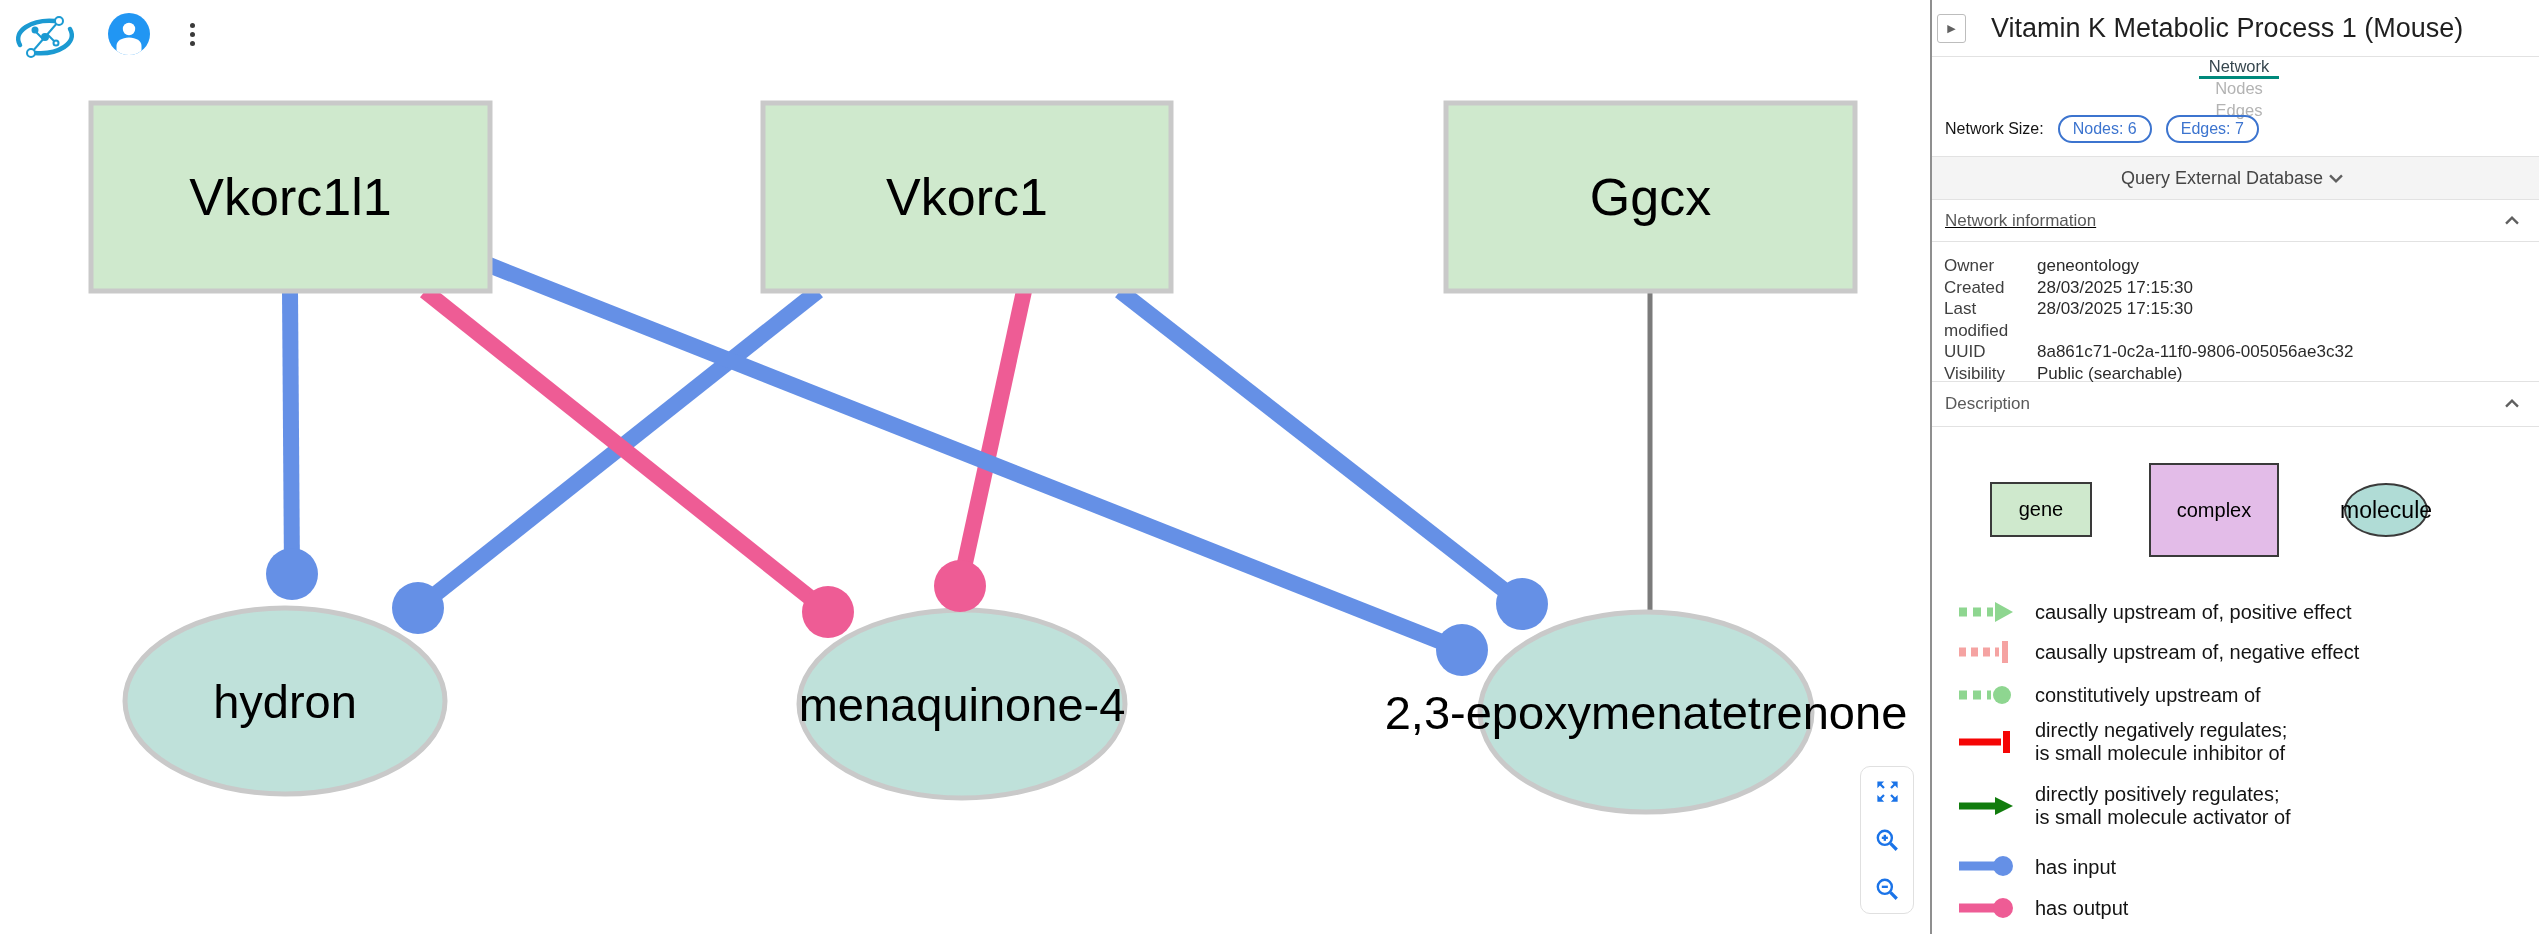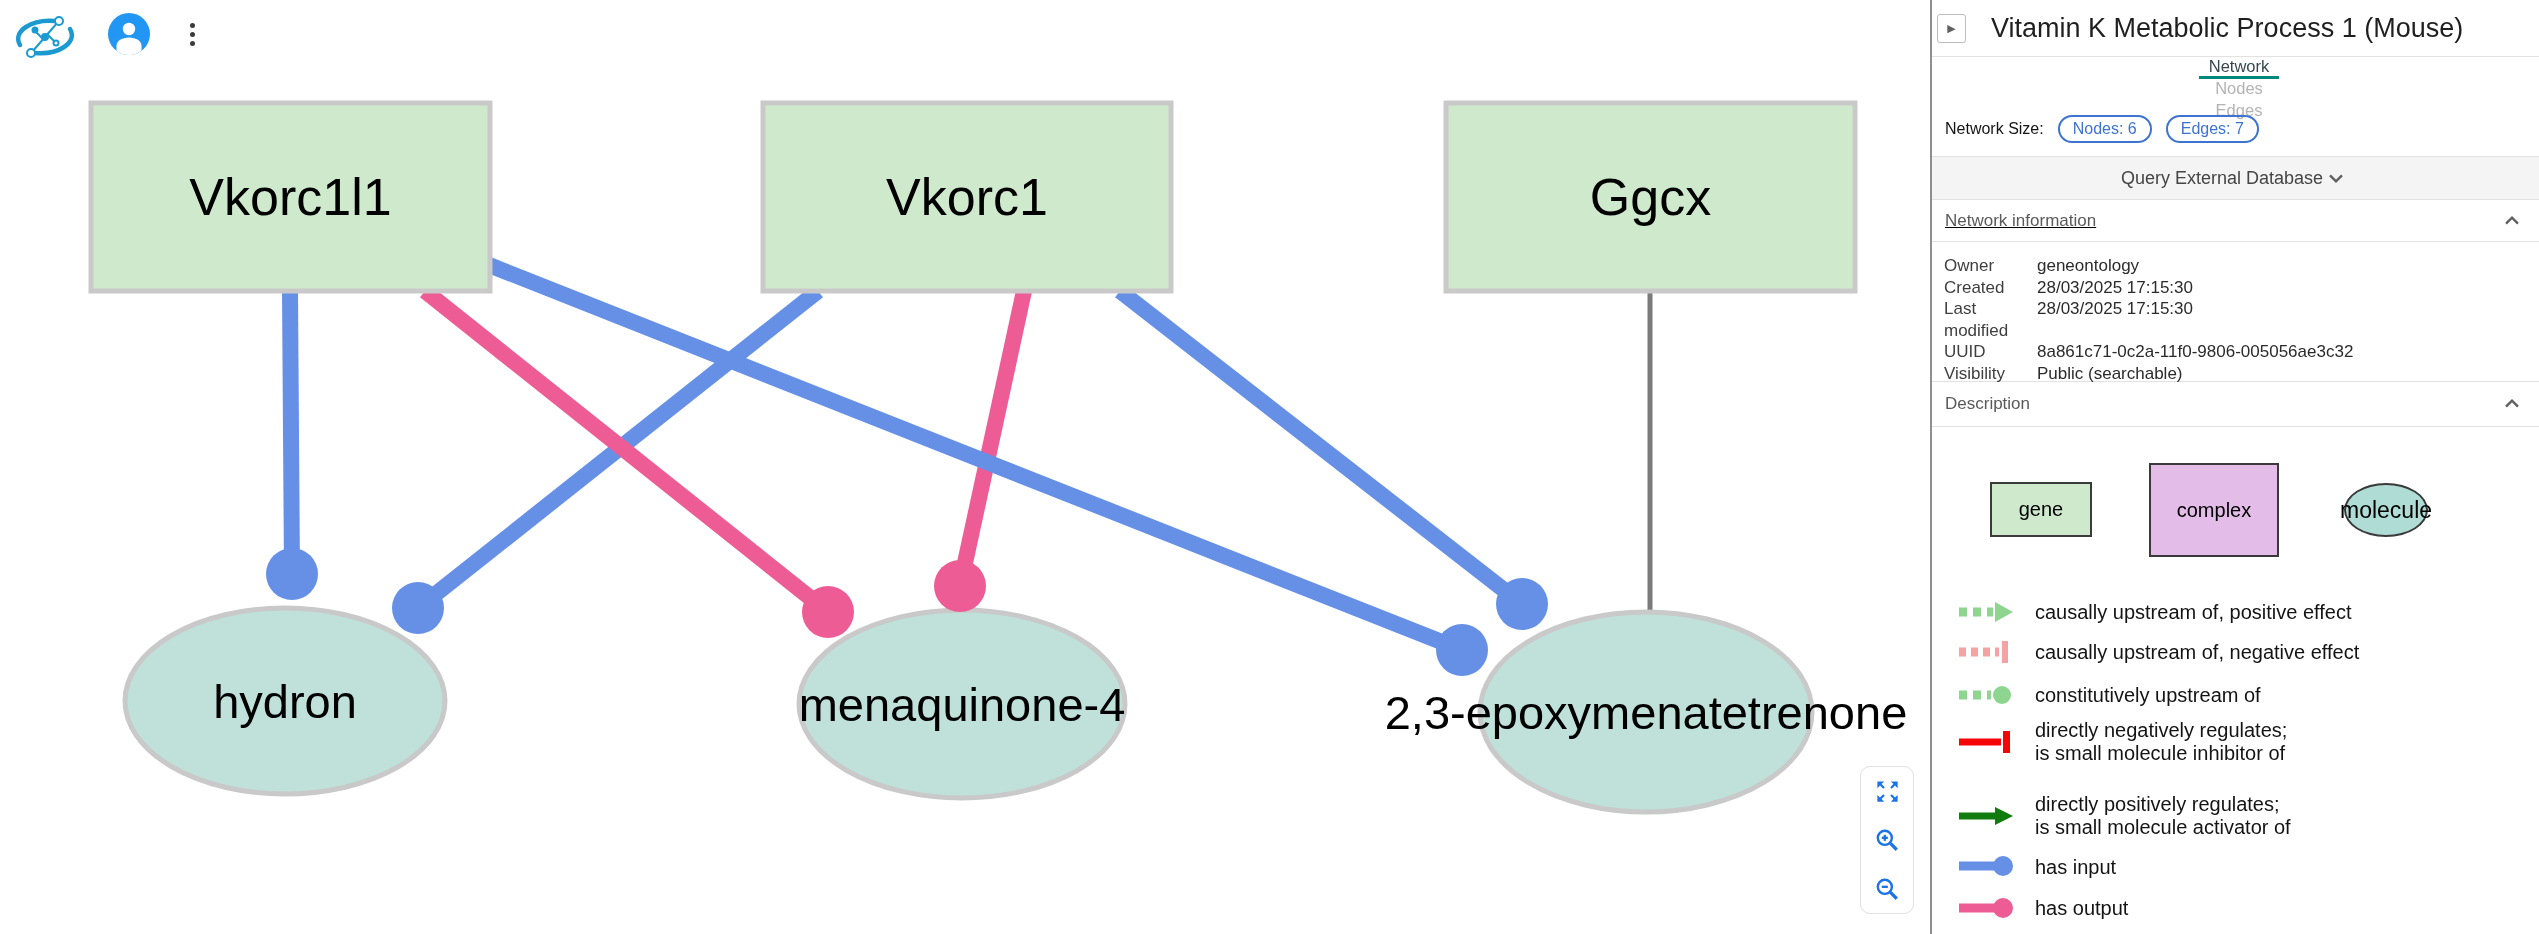--- a/index.html
+++ b/index.html
@@ -262,21 +262,21 @@
         <span class="edge-label">constitutively upstream of</span>
       </div>
       <div class="edge-legend-row" id="elr3" style="color: rgb(245, 5, 5);">
         <svg class="sym" width="56" height="26">
           <line x1="2" y1="13" x2="44" y2="13" stroke="currentColor" stroke-width="7"></line>
           <rect x="46" y="2" width="7" height="22" fill="currentColor"></rect>
         </svg>
         <span class="edge-label">directly negatively regulates;
 is small molecule inhibitor of</span>
       </div>
-      <div class="edge-legend-row" id="elr4" style="color: rgb(17, 124, 13); margin-top: 10px;">
+      <div class="edge-legend-row" id="elr4" style="color: rgb(17, 124, 13);">
         <svg class="sym" width="56" height="26">
           <line x1="2" y1="13" x2="38" y2="13" stroke="currentColor" stroke-width="7"></line>
           <polygon points="38,4 56,13 38,22" fill="currentColor"></polygon>
         </svg>
         <span class="edge-label">directly positively regulates;
 is small molecule activator of</span>
       </div>
       <div class="edge-legend-row" id="elr5" style="color: rgb(101, 144, 230); align-items: flex-end;">
         <svg class="sym" width="56" height="26">
           <line x1="2" y1="13" x2="42" y2="13" stroke="currentColor" stroke-width="9"></line>

